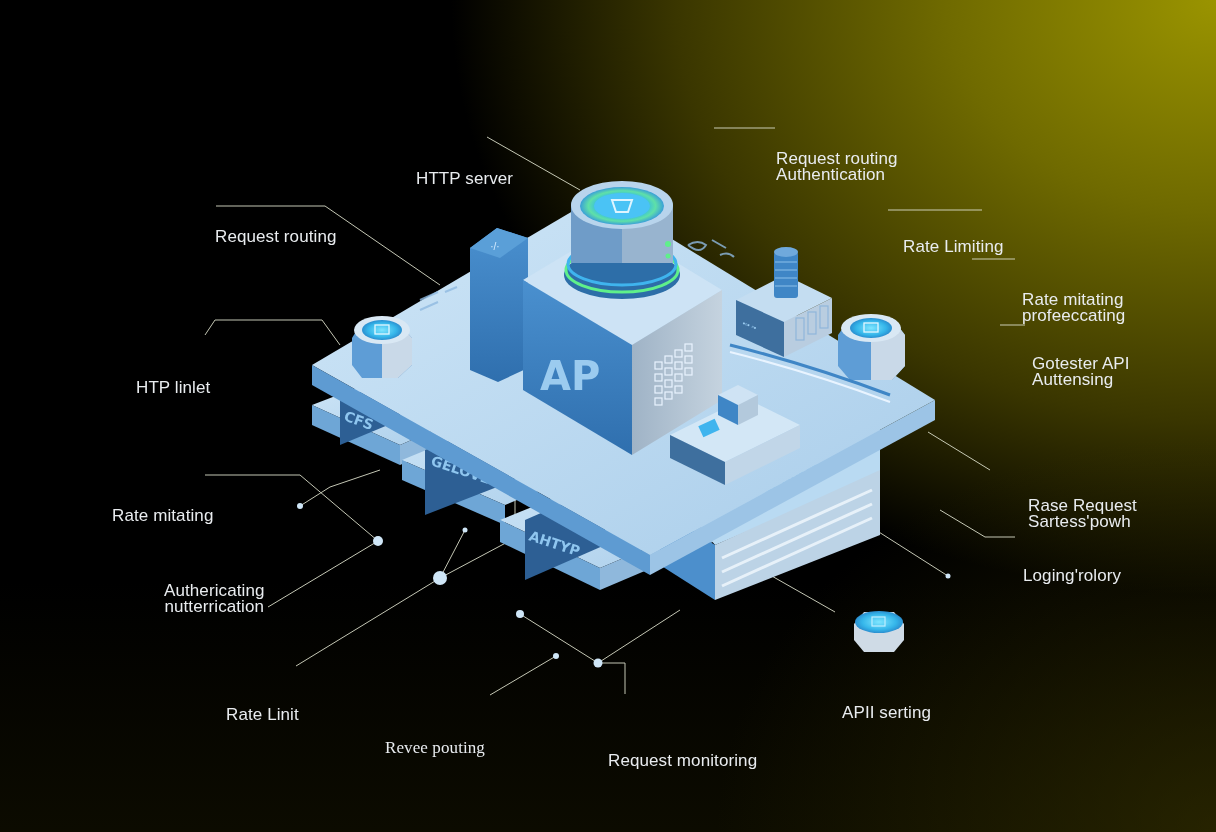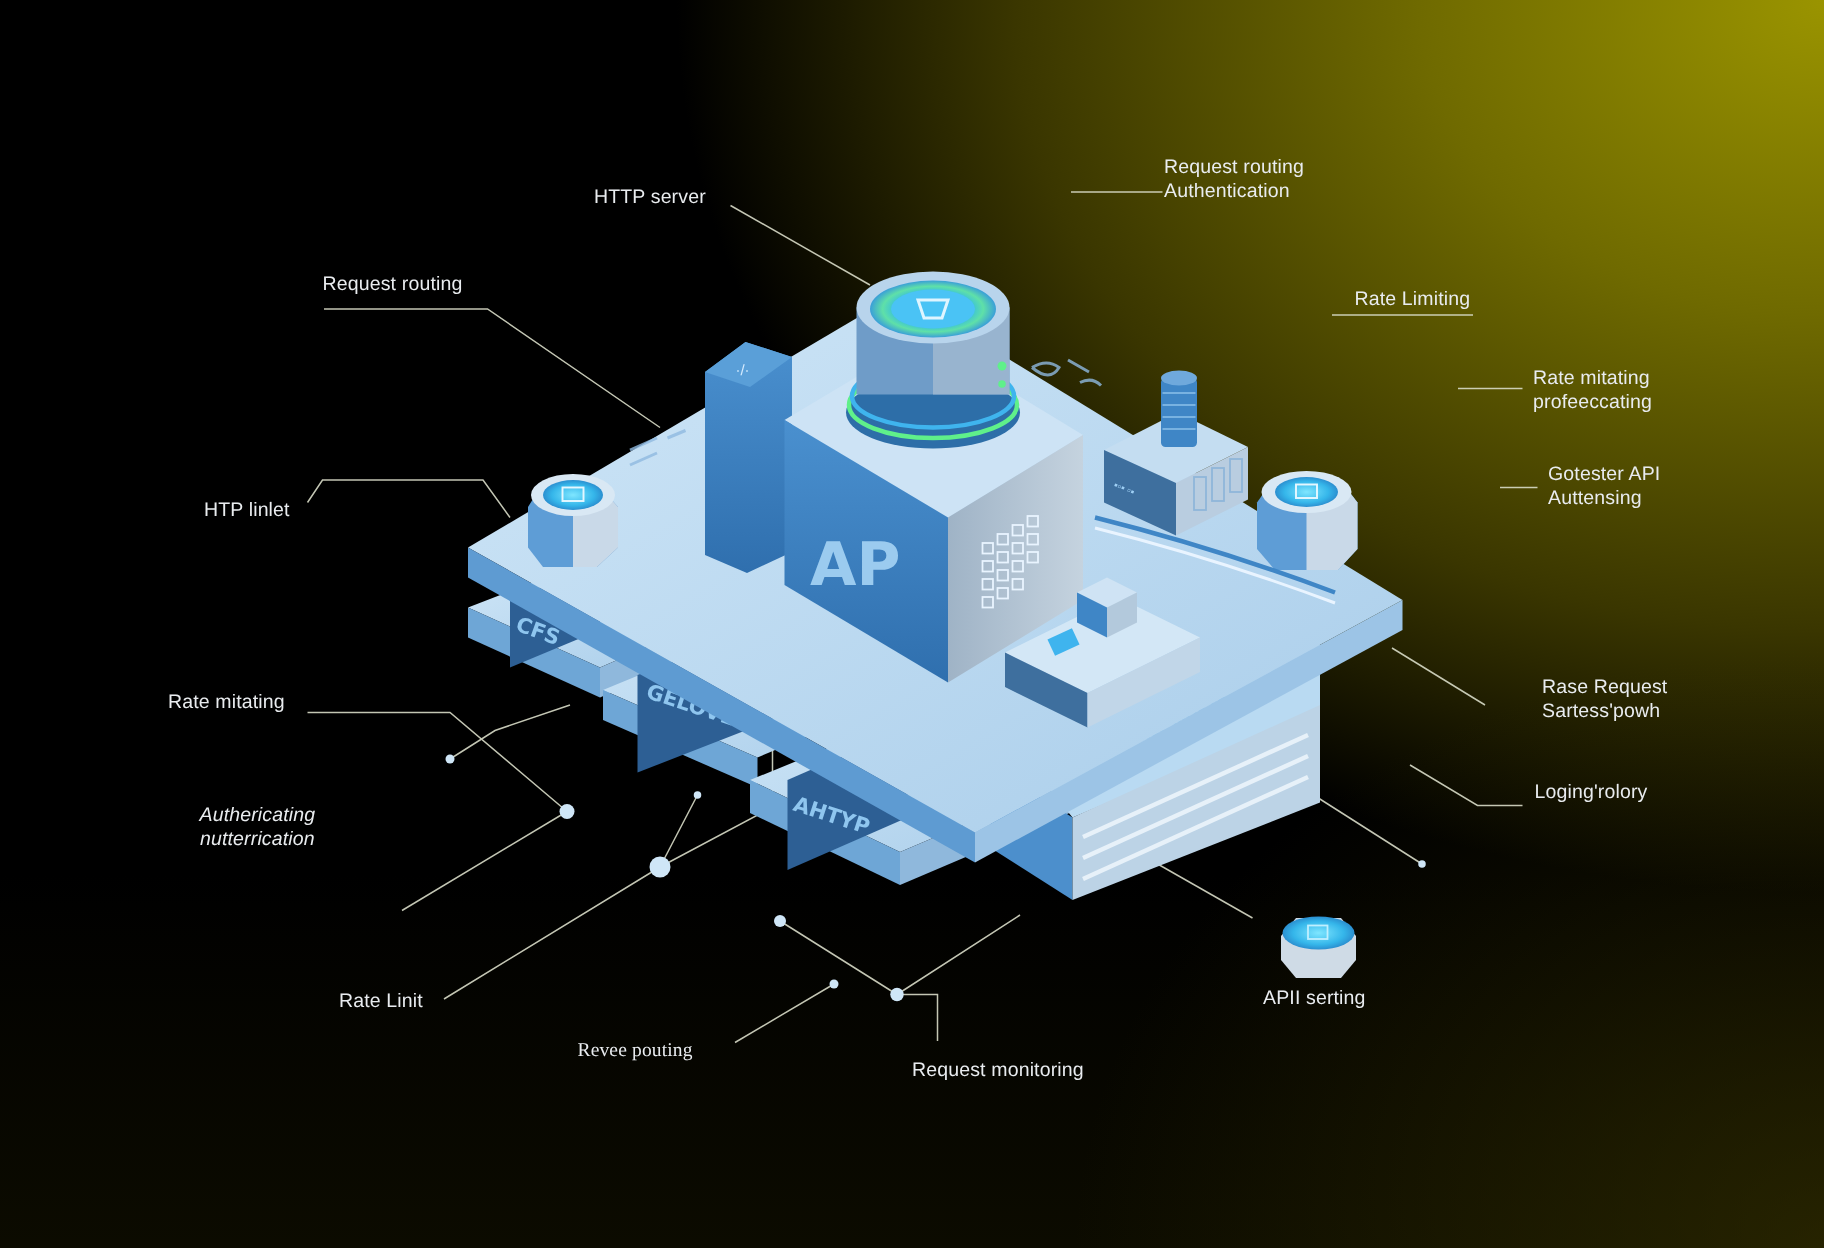--- a/index.html
+++ b/index.html
@@ -14,22 +14,22 @@
         radial-gradient(ellipse 900px 700px at 1216px 0px, #9a9400 0%, #6f6a00 30%, #3a3600 60%, rgba(0,0,0,0) 85%),
         linear-gradient(180deg, rgba(0,0,0,0) 70%, rgba(30,28,0,0.4) 100%),
         #000;
     }
     .bg2 {
       position: absolute; inset: 0;
       background: radial-gradient(ellipse 500px 400px at 1216px 832px, rgba(60,55,0,0.55) 0%, rgba(0,0,0,0) 100%);
     }
     svg.scene { position: absolute; left: 0; top: 0; }
     .label {
-      position: absolute; color: #e9ecef; font-size: 13px; line-height: 16px;
-      white-space: nowrap; letter-spacing: 0.1px;
+      position: absolute; color: #e9ecef; font-size: 17px; line-height: 16px;
+      white-space: nowrap; letter-spacing: 0.1px; margin-top: 48px;
     }
     .label .l2 { display: block; }
     .center { text-align: center; }
   </style>
 </head>
 <body>
 
 <div class="bg"></div>
 <div class="bg2"></div>
 
@@ -233,38 +233,38 @@
     <polygon points="738,405 758,395 758,415 738,425" fill="#b3c9dc"></polygon>
   </g>
 
   <g>
     <polygon points="854,624 864,612 894,612 904,624 904,640 894,652 864,652 854,640" fill="#cfdbe6"></polygon>
     <ellipse cx="879" cy="622" rx="24" ry="11" fill="url(#cyanGlow)"></ellipse>
     <rect x="872" y="617" width="13" height="9" fill="none" stroke="#bfefff" stroke-width="1.2"></rect>
   </g>
 </svg>
 
-<div class="label" style="left:396px; top:123px;">HTTP server</div>
+<div class="label" style="left:416px; top:123px;">HTTP server</div>
 <div class="label" style="left:776px; top:103px;">
   <span class="l2">Request routing</span>
   <span class="l2">Authentication</span>
 </div>
 <div class="label" style="left:215px; top:181px;">Request routing</div>
 <div class="label" style="left:903px; top:191px;">Rate Limiting</div>
 <div class="label" style="left:1022px; top:244px;">
   <span class="l2">Rate mitating</span>
   <span class="l2">profeeccating</span>
 </div>
 <div class="label" style="left:1032px; top:308px;">
   <span class="l2">Gotester API</span>
   <span class="l2">Auttensing</span>
 </div>
 <div class="label" style="left:136px; top:332px;">HTP linlet</div>
 <div class="label" style="left:112px; top:460px;">Rate mitating</div>
-<div class="label center" style="left:133px; top:535px;font-style:italic;">
+<div class="label center" style="left:164px; top:535px;">
   <span class="l2">Authericating</span>
   <span class="l2">nutterrication</span>
 </div>
 <div class="label" style="left:1028px; top:450px;">
   <span class="l2">Rase Request</span>
   <span class="l2">Sartess'powh</span>
 </div>
 <div class="label" style="left:1023px; top:520px;">Loging'rolory</div>
 <div class="label" style="left:842px; top:657px;">APII serting</div>
 <div class="label" style="left:226px; top:659px;">Rate Linit</div>

